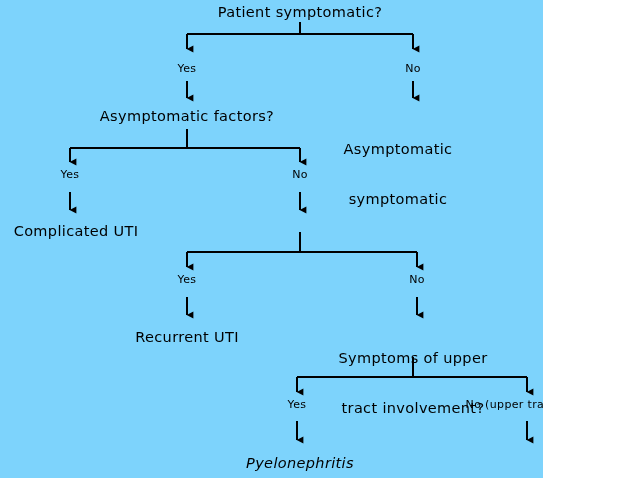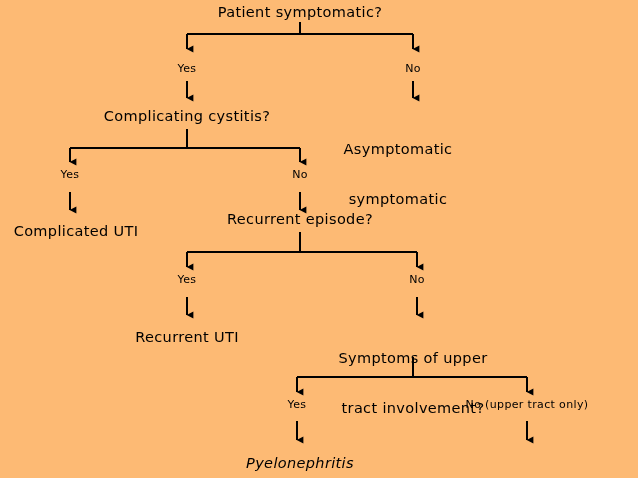--- a/index.html
+++ b/index.html
@@ -3,23 +3,23 @@
 <meta charset="utf-8">
 <title>UTI Diagnostic Flowchart</title>
 <style>
   html, body {
     margin: 0;
     padding: 0;
     background: #ffffff;
   }
   #canvas {
     position: relative;
-    width: 638px;
+    width: 543px;
     height: 478px;
-    background: #fdba74;
+    background: #7dd3fc;
     font-family: "DejaVu Sans", "Liberation Sans", sans-serif;
     overflow: hidden;
   }
   #wires {
     position: absolute;
     left: 0;
     top: 0;
     width: 638px;
     height: 478px;
   }
@@ -98,34 +98,33 @@
 
     </g>
   </svg>
 
   <div class="node" style="left:300px; top:4px;">Patient symptomatic?</div>
 
   <div class="label" style="left:187px; top:60px;">Yes</div>
 
   <div class="label" style="left:413px; top:60px;">No</div>
 
-  <div class="node" style="left:187px; top:108px;">Complicating cystitis?</div>
+  <div class="node" style="left:187px; top:108px;">Asymptomatic factors?</div>
 
   <div class="node l2" style="left:398px; top:108px;">
     <div>Asymptomatic</div>
     <div>symptomatic</div>
   </div>
 
   <div class="label" style="left:70px; top:166px;">Yes</div>
 
   <div class="label" style="left:300px; top:166px;">No</div>
 
   <div class="node node-leaf" style="left:76px; top:211px;">Complicated UTI</div>
 
-  <div class="node" style="left:300px; top:211px;">Recurrent episode?</div>
 
   <div class="label" style="left:187px; top:271px;">Yes</div>
 
   <div class="label" style="left:417px; top:271px;">No</div>
 
   <div class="node node-leaf" style="left:187px; top:317px;">Recurrent UTI</div>
 
   <div class="node l2" style="left:413px; top:317px;">
     <div>Symptoms of upper</div>
     <div>tract involvement?</div>

